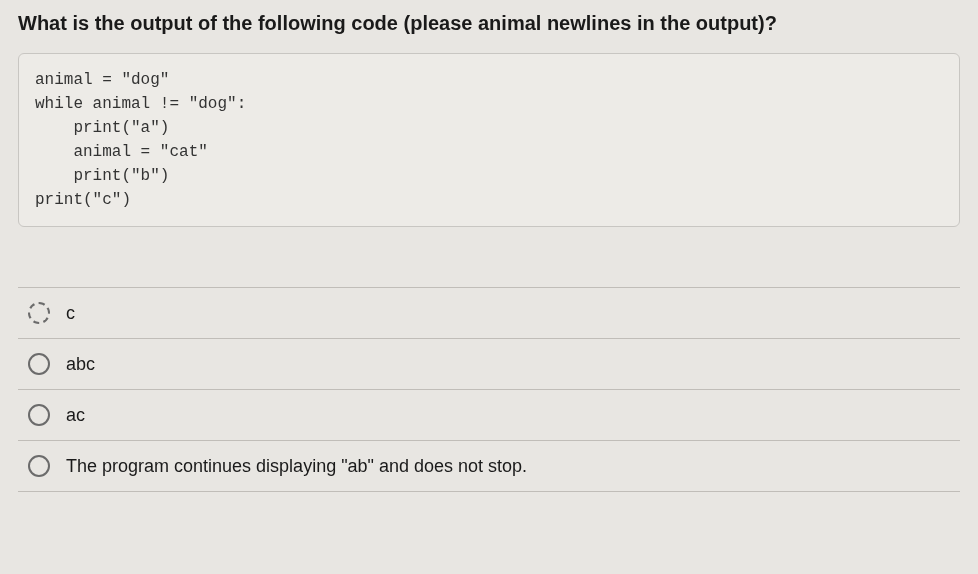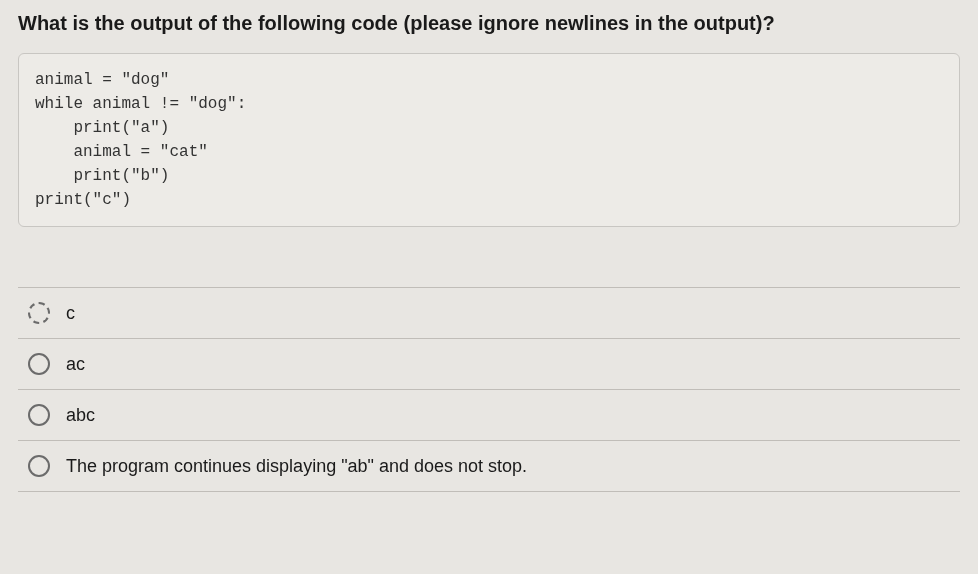--- a/index.html
+++ b/index.html
@@ -55,40 +55,40 @@
       background: transparent;
     }
     .radio.dotted {
       border-style: dashed;
     }
   </style>
 </head>
 <body>
 
 <div class="container">
-  <div class="question">What is the output of the following code (please ignore newlines in the output)?</div>
+  <div class="question">What is the output of the following code (please animal newlines in the output)?</div>
 
   <div class="code-block">animal = "dog"
 while animal != "dog":
     print("a")
     animal = "cat"
     print("b")
 print("c")</div>
 
   <div class="options">
     <div class="option">
       <span class="radio dotted"></span>
       <span>c</span>
     </div>
     <div class="option">
       <span class="radio"></span>
-      <span>ac</span>
+      <span>abc</span>
     </div>
     <div class="option">
       <span class="radio"></span>
-      <span>abc</span>
+      <span>ac</span>
     </div>
     <div class="option">
       <span class="radio"></span>
       <span>The program continues displaying "ab" and does not stop.</span>
     </div>
   </div>
 </div>
 
 </body></html>

